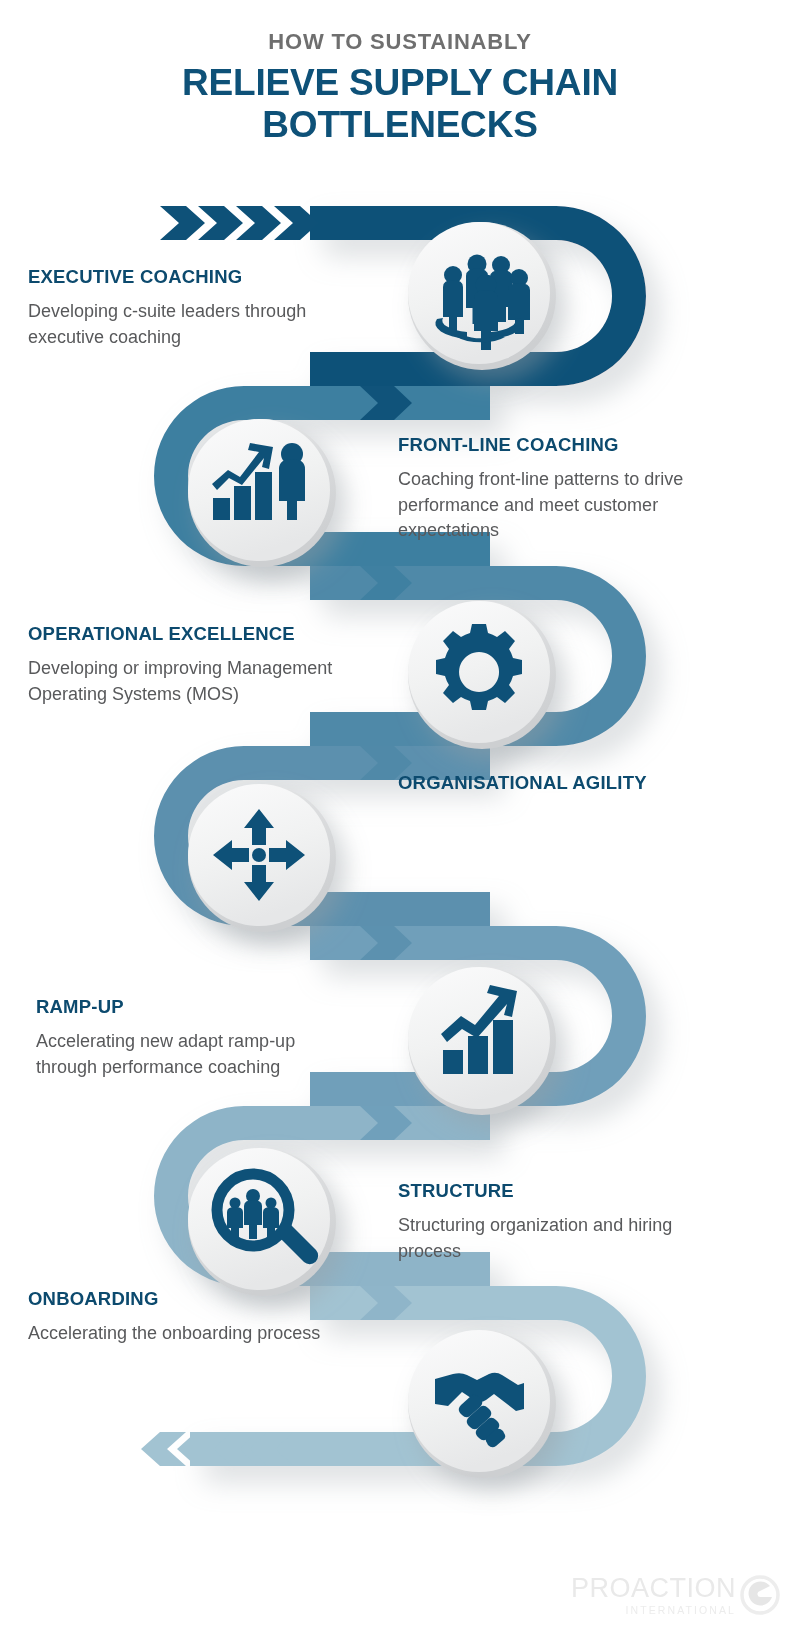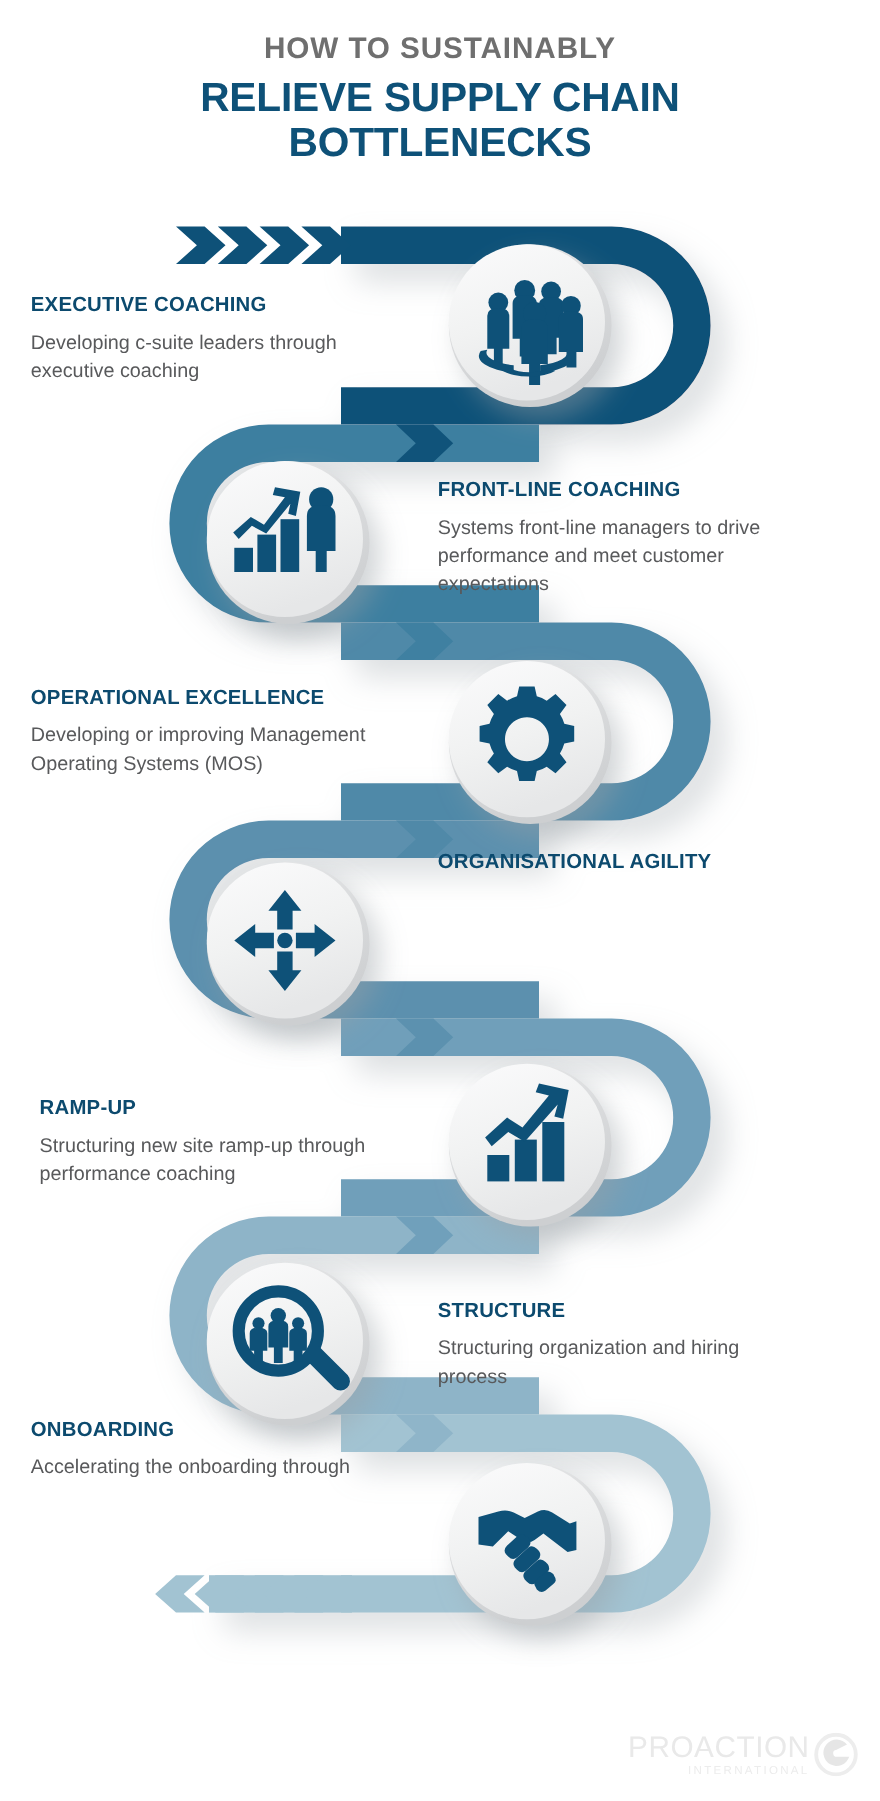--- a/index.html
+++ b/index.html
@@ -19,21 +19,21 @@
   
   .header {
     position: absolute;
     top: 30px;
     left: 0;
     width: 800px;
     text-align: center;
   }
   .eyebrow {
     font-family: "Liberation Sans", sans-serif;
-    font-size: 27px;
+    font-size: 22px;
     font-weight: bold;
     letter-spacing: 0.8px;
     color: #6f6f6f;
     text-transform: uppercase;
     line-height: 1.1;
   }
   .headline {
     margin-top: 8px;
     font-family: "Liberation Sans", sans-serif;
     font-size: 37px;
@@ -309,45 +309,45 @@
 </svg>
 </div>
 
 <div class="step-text pos-1">
   <div class="step-title">EXECUTIVE COACHING</div>
   <div class="step-desc">Developing c-suite leaders through executive coaching</div>
 </div>
 
 <div class="step-text pos-2">
   <div class="step-title">FRONT-LINE COACHING</div>
-  <div class="step-desc">Systems front-line managers to drive performance and meet customer expectations</div>
+  <div class="step-desc">Coaching front-line patterns to drive performance and meet customer expectations</div>
 </div>
 
 <div class="step-text pos-3">
   <div class="step-title">OPERATIONAL EXCELLENCE</div>
   <div class="step-desc">Developing or improving Management Operating Systems (MOS)</div>
 </div>
 
 <div class="step-text pos-4">
   <div class="step-title">ORGANISATIONAL AGILITY</div>
 </div>
 
 <div class="step-text pos-5">
   <div class="step-title">RAMP-UP</div>
-  <div class="step-desc">Structuring new site ramp-up through performance coaching</div>
+  <div class="step-desc">Accelerating new adapt ramp-up through performance coaching</div>
 </div>
 
 <div class="step-text pos-6">
   <div class="step-title">STRUCTURE</div>
   <div class="step-desc">Structuring organization and hiring process</div>
 </div>
 
 <div class="step-text pos-7">
   <div class="step-title">ONBOARDING</div>
-  <div class="step-desc">Accelerating the onboarding through</div>
+  <div class="step-desc">Accelerating the onboarding process</div>
 </div>
 
 <div class="logo">
   <div class="logo-text-wrap">
     <div class="logo-main">PROACTION</div>
     <div class="logo-sub">INTERNATIONAL</div>
   </div>
   <svg width="40" height="40" viewBox="0 0 40 40">
     <circle cx="20" cy="20" r="18" fill="none" stroke="#ededed" stroke-width="3.5"></circle>
     <path d="M 30 11 a 12 12 0 1 0 2 11 l -11 0 a 3 3 0 1 1 -1 -6 z" fill="#e6e6e6"></path>

